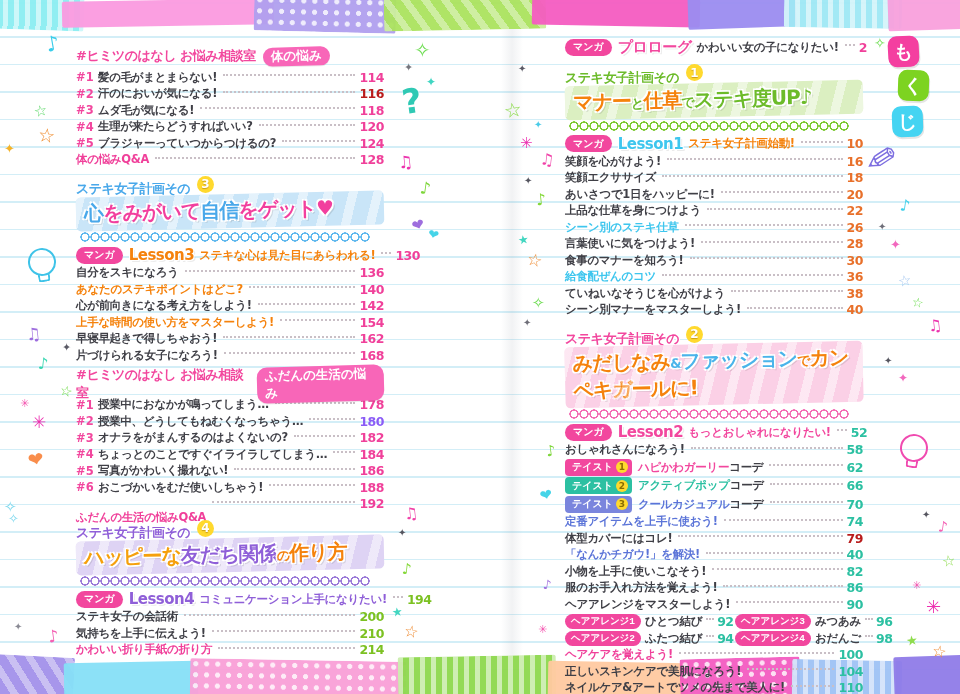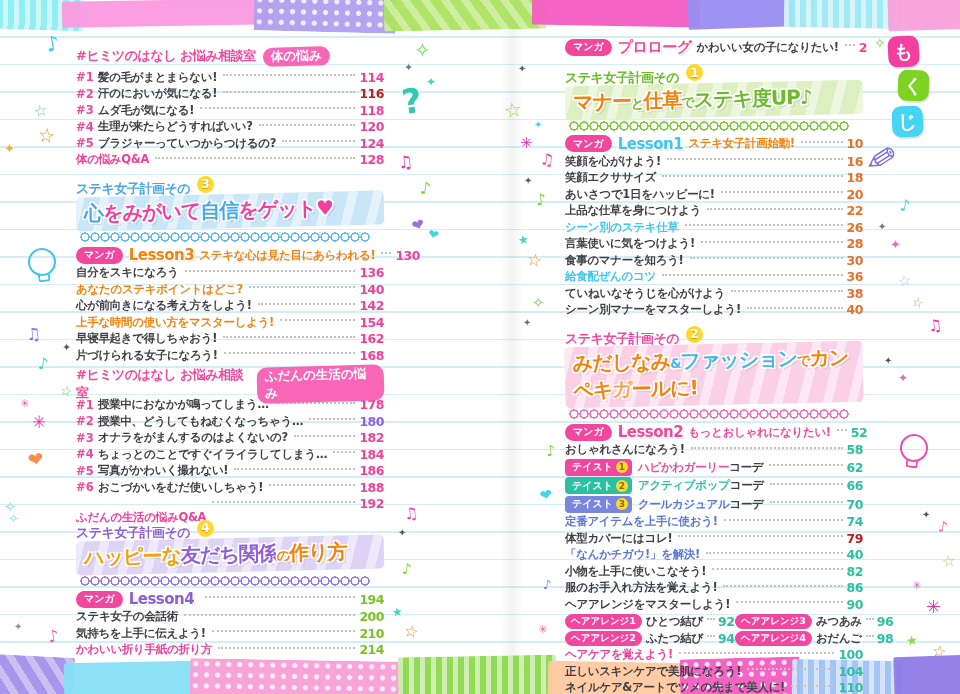--- a/index.html
+++ b/index.html
@@ -32,21 +32,21 @@
   .lbl{font-weight:800;font-size:11.5px;color:#3f3f46;letter-spacing:-.3px;}
   .leader{flex:1 1 auto;min-width:10px;border-bottom:2px dotted #c9bfc6;margin:0 4px 4px 6px;}
   .leader.short{min-width:8px;margin:0 3px 4px 4px;}
   .page{font-weight:800;font-size:12.5px;letter-spacing:-.5px;}
   .pill{color:#fff;font-weight:800;font-size:10px;padding:1.5px 8px;border-radius:9px;margin-right:5px;flex:0 0 auto;}
   .bubble{font-weight:800;font-size:15px;margin:0 5px 0 1px;letter-spacing:-.5px;
     text-shadow:-1px -1px 0 #fff,1px -1px 0 #fff,-1px 1px 0 #fff,1px 1px 0 #fff,2px 2px 0 rgba(0,0,0,.08);}
   .tagbadge{color:#fff;font-weight:800;font-size:10px;padding:1.5px 4px 1.5px 7px;border-radius:4px;margin-right:6px;display:inline-flex;align-items:center;flex:0 0 auto;}
   .chip{display:inline-flex;align-items:center;justify-content:center;width:12px;height:12px;border-radius:50%;
     background:#ffd92e;color:#8a6d00;font-size:9px;font-weight:800;margin-left:3px;}
-  .minipill{background:#f2479e;color:#fff;font-weight:800;font-size:9.5px;padding:1px 6px;border-radius:8px;margin-right:4px;flex:0 0 auto;}
+  .minipill{background:#f2479e;color:#fff;font-weight:800;font-size:9.5px;padding:1px 6px;border-radius:8px;margin-right:4px;flex:0 0 auto;font-family:Liberation Mono, monospace;}
   .pairrow{display:flex;gap:14px;width:326px;height:17px;}
   .half{display:flex;align-items:center;flex:1;min-width:0;}
 
   .mini-head{display:flex;align-items:center;height:20px;margin:10px 0 3px;}
   .mini-pre{color:#f2479e;font-weight:800;font-size:13px;letter-spacing:-.5px;}
   .mini-badge{background:#f866b8;color:#fff;font-weight:800;font-size:12.5px;padding:1px 8px;border-radius:10px;
     margin-left:7px;transform:rotate(-1.5deg);box-shadow:0 1px 0 rgba(0,0,0,.08);}
 
   .big-head{margin:7px 0 3px;}
   .kicker-line{height:18px;display:flex;align-items:center;}
@@ -235,20 +235,21 @@
       <div class="kicker-line">
         <span class="kicker" style="color: rgb(143, 95, 216);">ステキ女子計画その</span>
         <span class="numcirc">4</span>
       </div>
       <div class="band" style="background: rgb(222, 211, 244);"><span class="bigpart" style="color: rgb(245, 160, 12);">ハッピーな</span><span class="bigpart" style="color: rgb(143, 95, 216);">友だち</span><span class="bigpart" style="color: rgb(143, 95, 216);">関係</span><span class="bigpart sm" style="color: rgb(245, 130, 12);">の</span><span class="bigpart" style="color: rgb(245, 130, 12);">作り方</span></div>
       <div class="loops" style="background-image: radial-gradient(circle at 5px 6px, rgba(0, 0, 0, 0) 3px, rgb(154, 121, 216) 3px, rgb(154, 121, 216) 4.5px, rgba(0, 0, 0, 0) 4.8px);"></div>
     </div>
     <div class="toc-row tall">
       <span class="pill" style="background: rgb(242, 71, 158);">マンガ</span>
       <span class="bubble" style="color: rgb(143, 95, 216);">Lesson4</span>
+      <span class="lbl" style="color: rgb(143, 95, 216);">コミュニケーション上手になりたい!</span>
       <span class="leader"></span>
       <span class="page" style="color: rgb(124, 193, 34);">194</span>
     </div>
     <div class="toc-row">
       <span class="lbl">ステキ女子の会話術</span>
       <span class="leader"></span>
       <span class="page" style="color: rgb(124, 193, 34);">200</span>
     </div>
     <div class="toc-row">
       <span class="lbl">気持ちを上手に伝えよう!</span>

